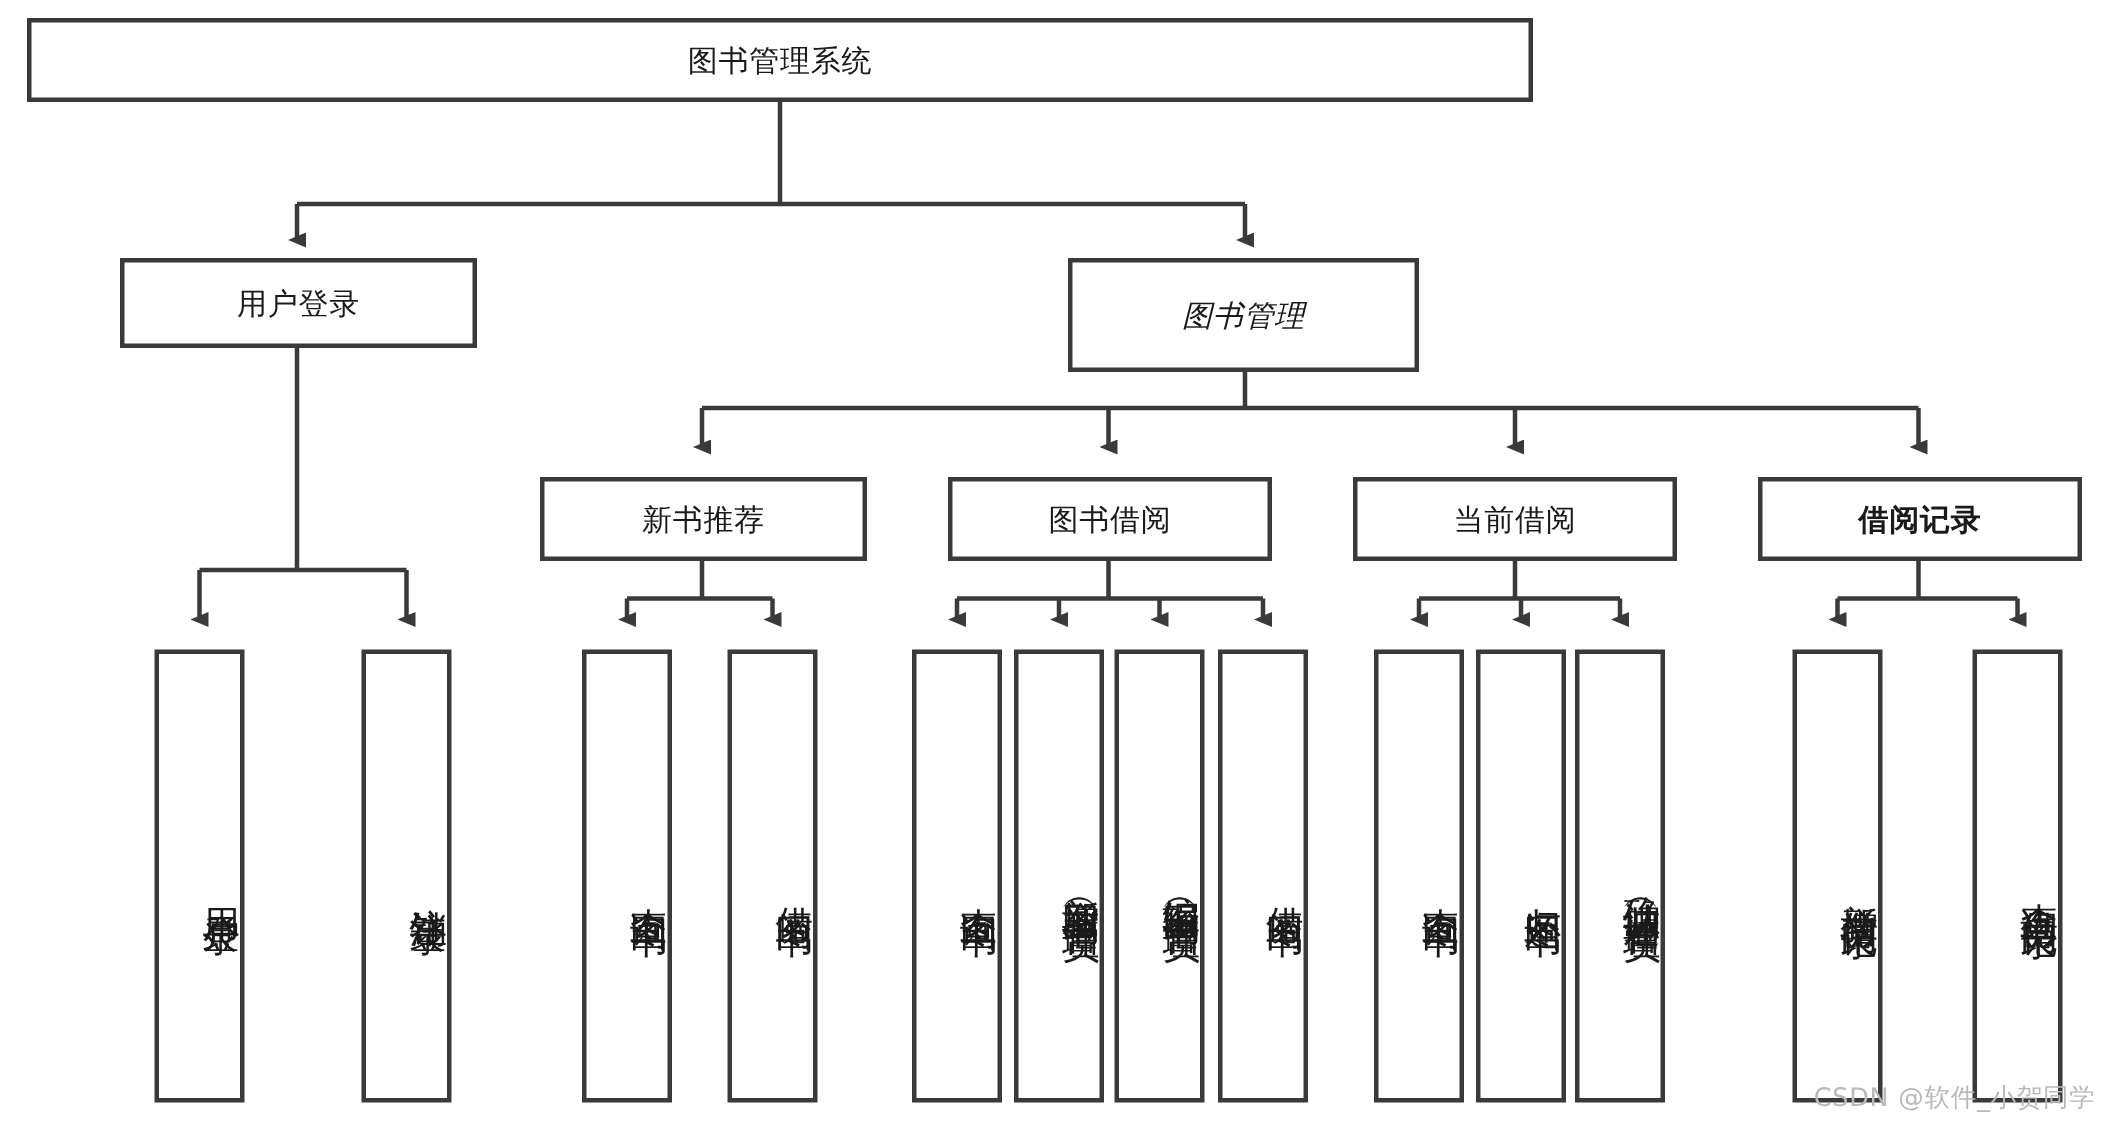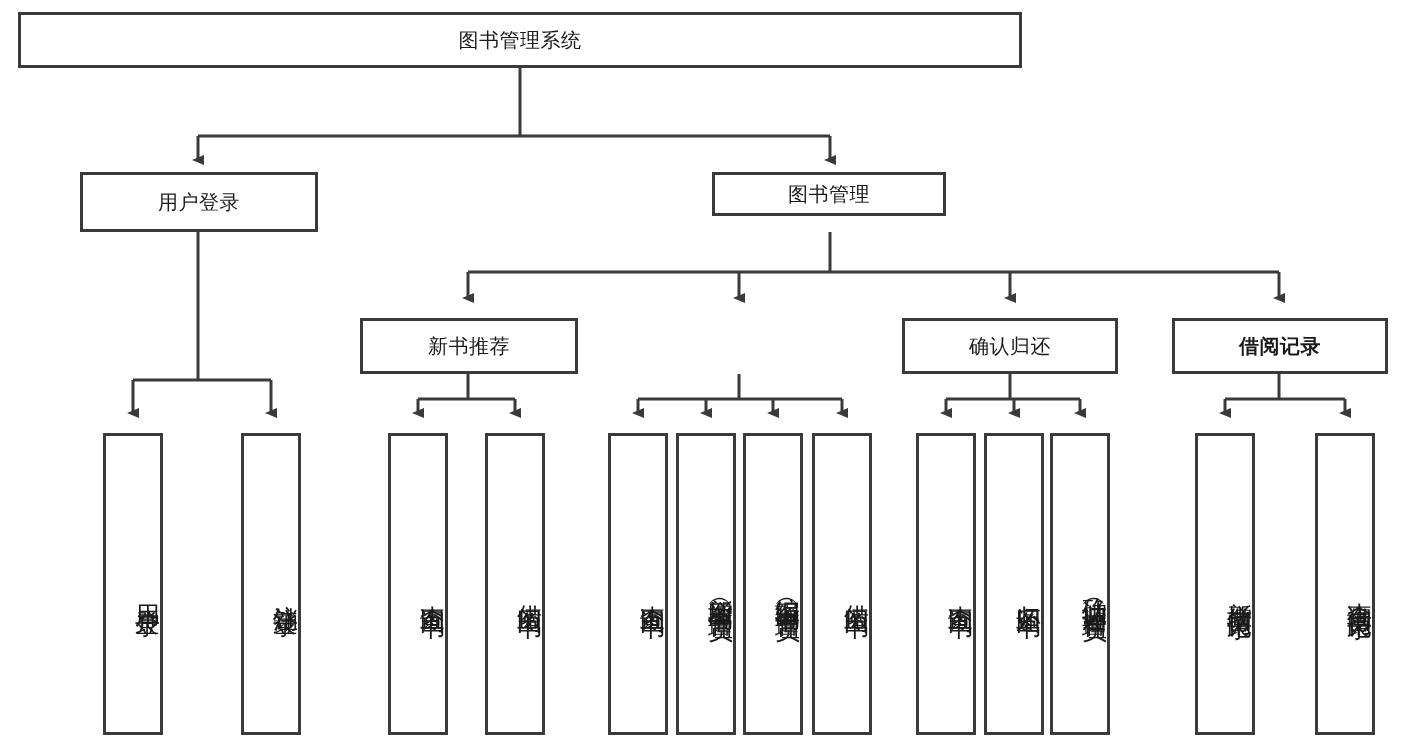--- a/index.html
+++ b/index.html
@@ -120,29 +120,32 @@
     </g>
   </svg>
 
   <div class="node h" style="left:18px; top:12px; width:1004px; height:56px;">
     <span>图书管理系统</span>
   </div>
 
   <div class="node h" style="left:80px; top:172px; width:238px; height:60px;">
     <span>用户登录</span>
   </div>
-  <div class="node h" style="left:712px; top:172px; width:234px; height:44px;">
+  <div class="node h" style="left:712px; top:172px; width:234px; height:76px;font-style:italic;">
     <span>图书管理</span>
   </div>
 
   <div class="node h" style="left:360px; top:318px; width:218px; height:56px;">
     <span>新书推荐</span>
   </div>
+  <div class="node h" style="left:632px; top:318px; width:216px; height:56px;">
+    <span>图书借阅</span>
+  </div>
   <div class="node h" style="left:902px; top:318px; width:216px; height:56px;">
-    <span>确认归还</span>
+    <span>当前借阅</span>
   </div>
   <div class="node h" style="left:1172px; top:318px; width:216px; height:56px;font-weight:bold;">
     <span>借阅记录</span>
   </div>
 
   <div class="node v" style="left:103px; top:433px; width:60px; height:302px;">
     <span class="vtext">用户登录</span>
   </div>
   <div class="node v" style="left:241px; top:433px; width:60px; height:302px;">
     <span class="vtext">注销登录</span>
@@ -178,14 +181,15 @@
     <span class="vtext">确认归还（管理员）</span>
   </div>
 
   <div class="node v" style="left:1195px; top:433px; width:60px; height:302px;">
     <span class="vtext">新增借阅记录</span>
   </div>
   <div class="node v" style="left:1315px; top:433px; width:60px; height:302px;">
     <span class="vtext">查询借阅记录</span>
   </div>
 
+  <div class="watermark">CSDN @软件_小贺同学</div>
 
 </div>
 
 </body></html>

